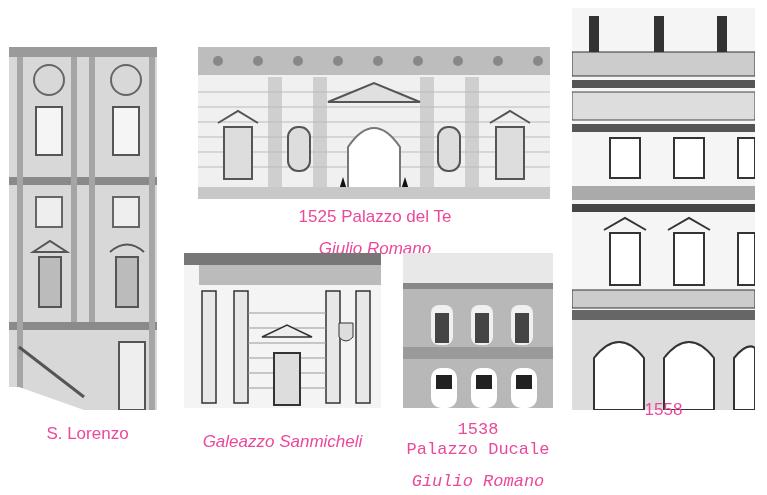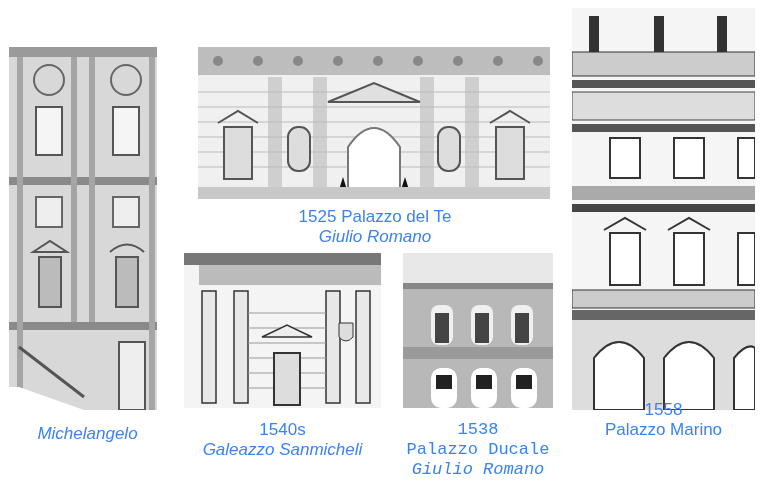--- a/index.html
+++ b/index.html
@@ -1,20 +1,20 @@
 <!DOCTYPE html>
 <html><head>
 <meta charset="utf-8">
 <style>
   html,body{margin:0;padding:0;background:#fff;}
   body{width:767px;height:495px;position:relative;overflow:hidden;font-family:"Liberation Sans",sans-serif;color:#111;}
   .pic{position:absolute;overflow:hidden;background:#e6e6e6;}
   .pic svg{display:block;width:100%;height:100%;}
-  .cap{position:absolute;text-align:center;font-size:17px;line-height:20px;color:#3b82f6;}
-  .cap .it{font-style:italic;}
+  .cap{position:absolute;text-align:center;font-size:17px;line-height:20px;color:#ec4899;}
+  .cap .it{font-style:italic;margin-top:12px;}
   .cap div{white-space:nowrap;}
 </style>
 </head>
 <body>
 
 <div class="pic" style="left:9px;top:47px;width:148px;height:363px;background:#dcdcdc;">
   <svg viewBox="0 0 148 363" preserveAspectRatio="none">
     <rect width="148" height="363" fill="#d8d8d8"></rect>
     <rect x="0" y="0" width="148" height="10" fill="#9a9a9a"></rect>
     <rect x="0" y="130" width="148" height="8" fill="#8a8a8a"></rect>
@@ -122,21 +122,20 @@
         <line x1="64" y1="105" x2="142" y2="105"></line>
         <line x1="64" y1="120" x2="142" y2="120"></line>
         <line x1="64" y1="135" x2="142" y2="135"></line>
       </g>
     <path d="M78 84 L103 72 L128 84 Z" fill="#eee" stroke="#333" stroke-width="1.5"></path>
     <rect x="90" y="100" width="26" height="52" fill="#ddd" stroke="#333" stroke-width="2"></rect>
     <path d="M155 70 h14 v14 q-7 8 -14 0 Z" fill="#ddd" stroke="#333"></path>
   </svg>
 </div>
 <div class="cap" style="left:184px;top:420px;width:197px;">
-  <div>1540s</div>
   <div class="it">Galeazzo Sanmicheli</div>
 </div>
 
 <div class="pic" style="left:403px;top:253px;width:150px;height:155px;background:#c9c9c9;">
   <svg viewBox="0 0 150 155" preserveAspectRatio="none">
     <rect width="150" height="155" fill="#b8b8b8"></rect>
     <rect x="0" y="0" width="150" height="32" fill="#e8e8e8"></rect>
     <rect x="0" y="30" width="150" height="6" fill="#888"></rect>
     <g fill="#f0f0f0">
         <rect x="28" y="52" width="22" height="40" rx="8"></rect>
@@ -202,18 +201,17 @@
       </g>
     <g fill="#fff" stroke="#333" stroke-width="2">
         <path d="M22 402 L22 350 Q47 318 72 350 L72 402 Z"></path>
         <path d="M92 402 L92 350 Q117 318 142 350 L142 402 Z"></path>
         <path d="M162 402 L162 350 Q175 334 183 340 L183 402 Z"></path>
       </g>
   </svg>
 </div>
 <div class="cap" style="left:572px;top:400px;width:183px;">
   <div>1558</div>
-  <div>Palazzo Marino</div>
 </div>
 
 <div class="cap" style="left:0px;top:424px;width:175px;">
-  <div class="it">Michelangelo</div>
+  <div>S. Lorenzo</div>
 </div>
 
 </body></html>

